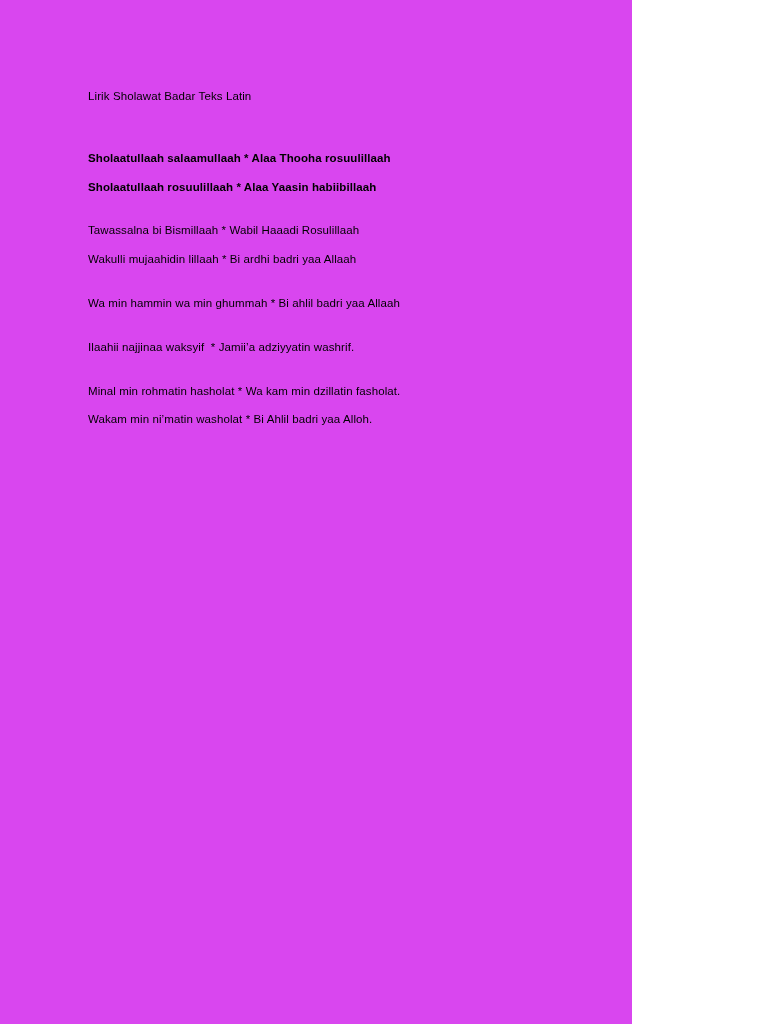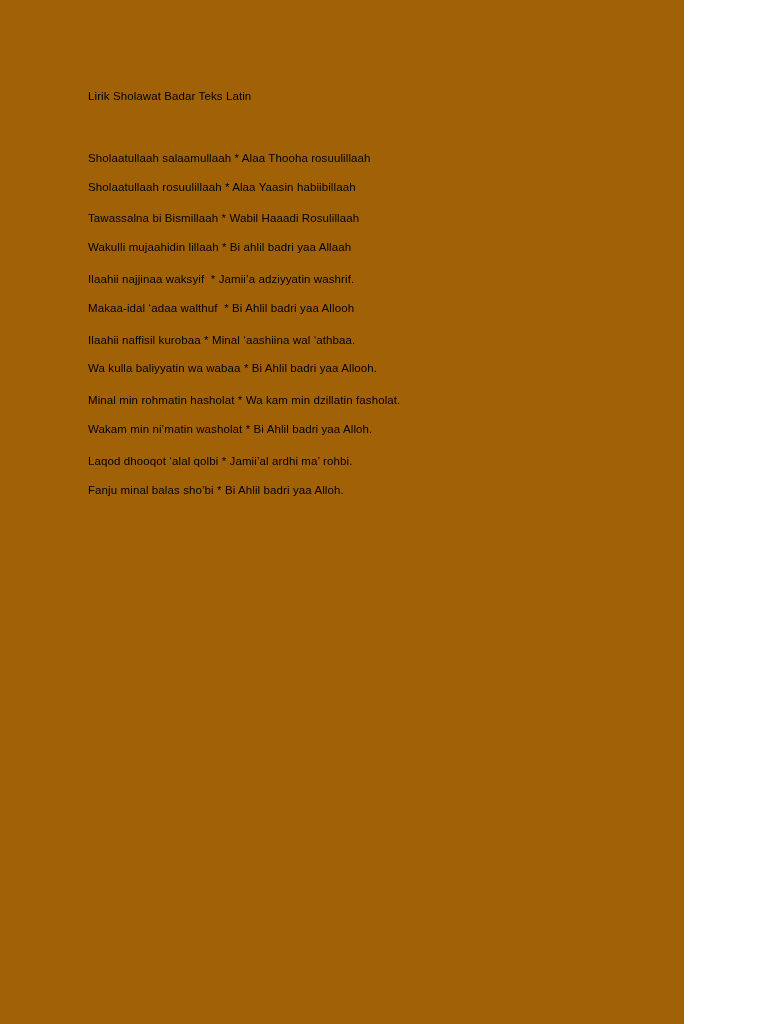--- a/index.html
+++ b/index.html
@@ -9,92 +9,85 @@
   }
   body {
     width: 768px;
     height: 1024px;
     font-family: "Liberation Sans", sans-serif;
     color: #000000;
     overflow: hidden;
   }
   .page {
     position: relative;
-    width: 684px;
+    width: 632px;
     height: 1024px;
-    background: #a16207;
+    background: #d946ef;
     box-sizing: border-box;
   }
   .doc-body {
     position: absolute;
     left: 88px;
     top: 90px;
     width: 600px;
   }
   .doc-title {
     font-size: 11.5px;
     line-height: 1.2;
     letter-spacing: 0.1px;
     margin: 0 0 0 0;
     white-space: pre;
   }
   .stanza {
-    margin-top: 18px;
+    margin-top: 30px;
   }
   .stanza .line {
     font-size: 11.5px;
     line-height: 1.2;
     letter-spacing: 0.1px;
     white-space: pre;
     margin-bottom: 15px;
   }
   .stanza .line:last-child {
     margin-bottom: 0;
   }
   
   .stanza.first {
     margin-top: 48px;
+    font-weight: bold;
   }
 </style>
 </head>
 <body>
 
 <div class="page">
   <div class="doc-body">
 
     <p class="doc-title">Lirik Sholawat Badar Teks Latin</p>
 
     <div class="stanza first">
       <div class="line">Sholaatullaah salaamullaah * Alaa Thooha rosuulillaah</div>
       <div class="line">Sholaatullaah rosuulillaah * Alaa Yaasin habiibillaah</div>
     </div>
 
     <div class="stanza">
       <div class="line">Tawassalna bi Bismillaah * Wabil Haaadi Rosulillaah</div>
-      <div class="line">Wakulli mujaahidin lillaah * Bi ahlil badri yaa Allaah</div>
+      <div class="line">Wakulli mujaahidin lillaah * Bi ardhi badri yaa Allaah</div>
     </div>
 
     <div class="stanza">
+      <div class="line">Wa min hammin wa min ghummah * Bi ahlil badri yaa Allaah</div>
     </div>
 
     <div class="stanza">
       <div class="line">Ilaahii najjinaa waksyif  * Jamii’a adziyyatin washrif.</div>
-      <div class="line">Makaa-idal ‘adaa walthuf  * Bi Ahlil badri yaa Allooh</div>
     </div>
 
-    <div class="stanza">
-      <div class="line">Ilaahii naffisil kurobaa * Minal ‘aashiina wal ‘athbaa.</div>
-      <div class="line">Wa kulla baliyyatin wa wabaa * Bi Ahlil badri yaa Allooh.</div>
-    </div>
 
     <div class="stanza">
       <div class="line">Minal min rohmatin hasholat * Wa kam min dzillatin fasholat.</div>
       <div class="line">Wakam min ni’matin washolat * Bi Ahlil badri yaa Alloh.</div>
     </div>
 
 
-    <div class="stanza">
-      <div class="line">Laqod dhooqot ‘alal qolbi * Jamii’al ardhi ma’ rohbi.</div>
-      <div class="line">Fanju minal balas sho’bi * Bi Ahlil badri yaa Alloh.</div>
-    </div>
 
   </div>
 </div>
 
 </body></html>

